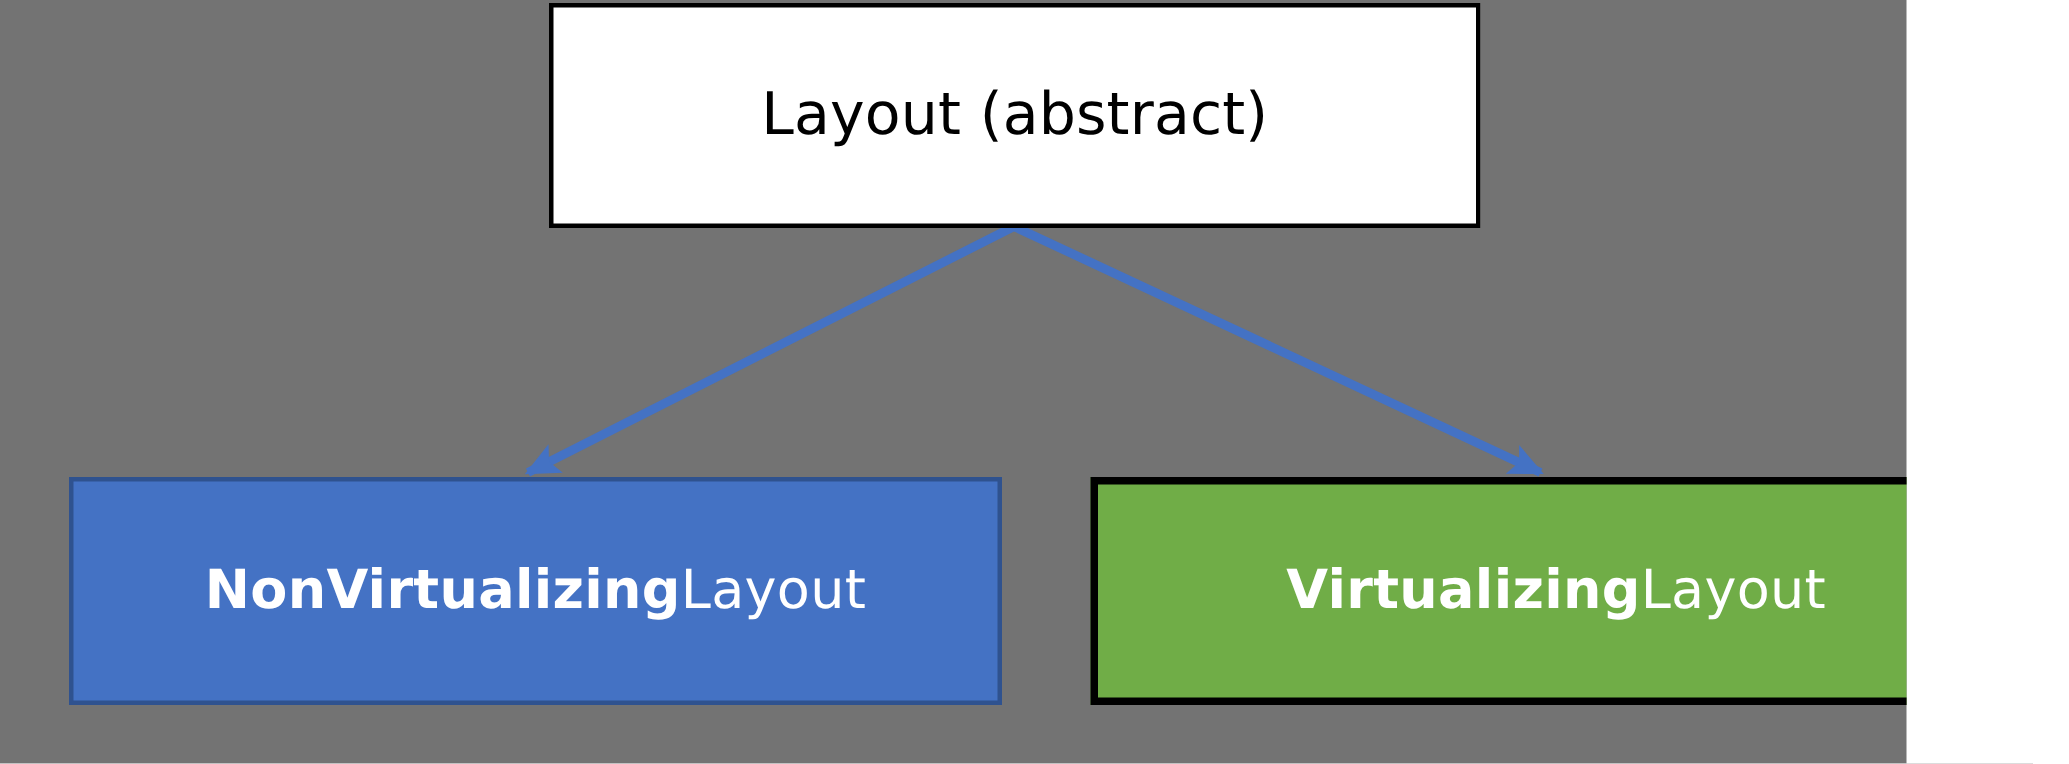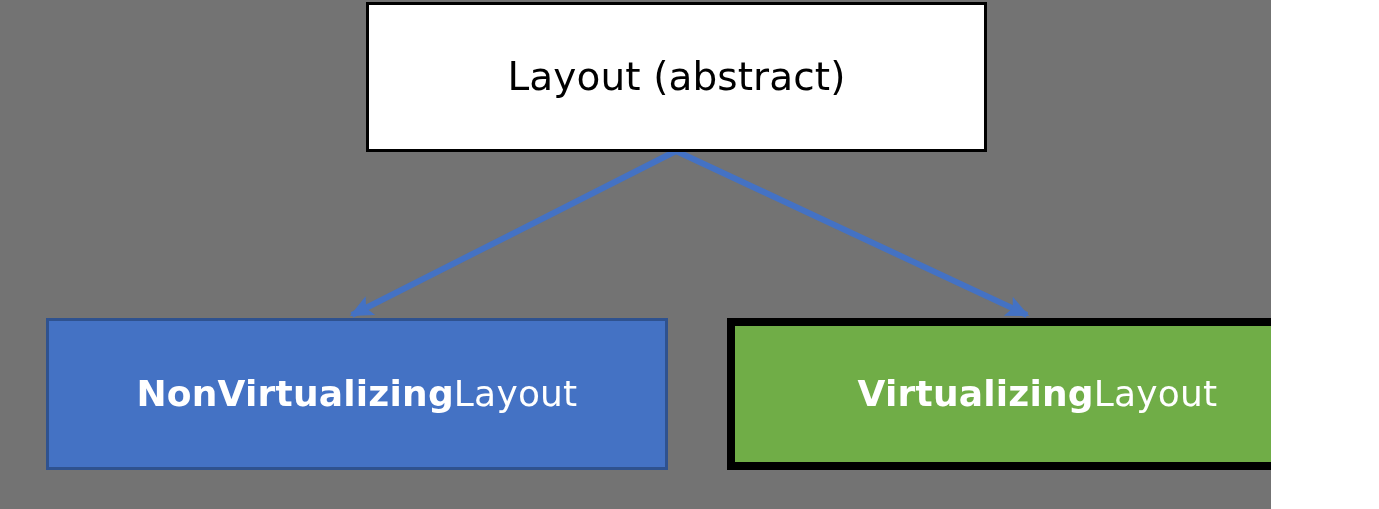--- a/index.html
+++ b/index.html
@@ -64,21 +64,21 @@
     height: 152px;
     background: #4472C4;
     border: 3px solid #2F528F;
   }
   #node-virtualizing {
     left: 727px;
     top: 318px;
     width: 621px;
     height: 152px;
     background: #70AD47;
-    border: 8px solid #000000;
+    border: 5px solid #000000;
   }
   #node-nonvirtualizing .node-label,
   #node-virtualizing .node-label {
     color: #ffffff;
     font-size: 36px;
     font-weight: 400;
     letter-spacing: 0.2px;
   }
   .label-strong {
     font-weight: 700;

